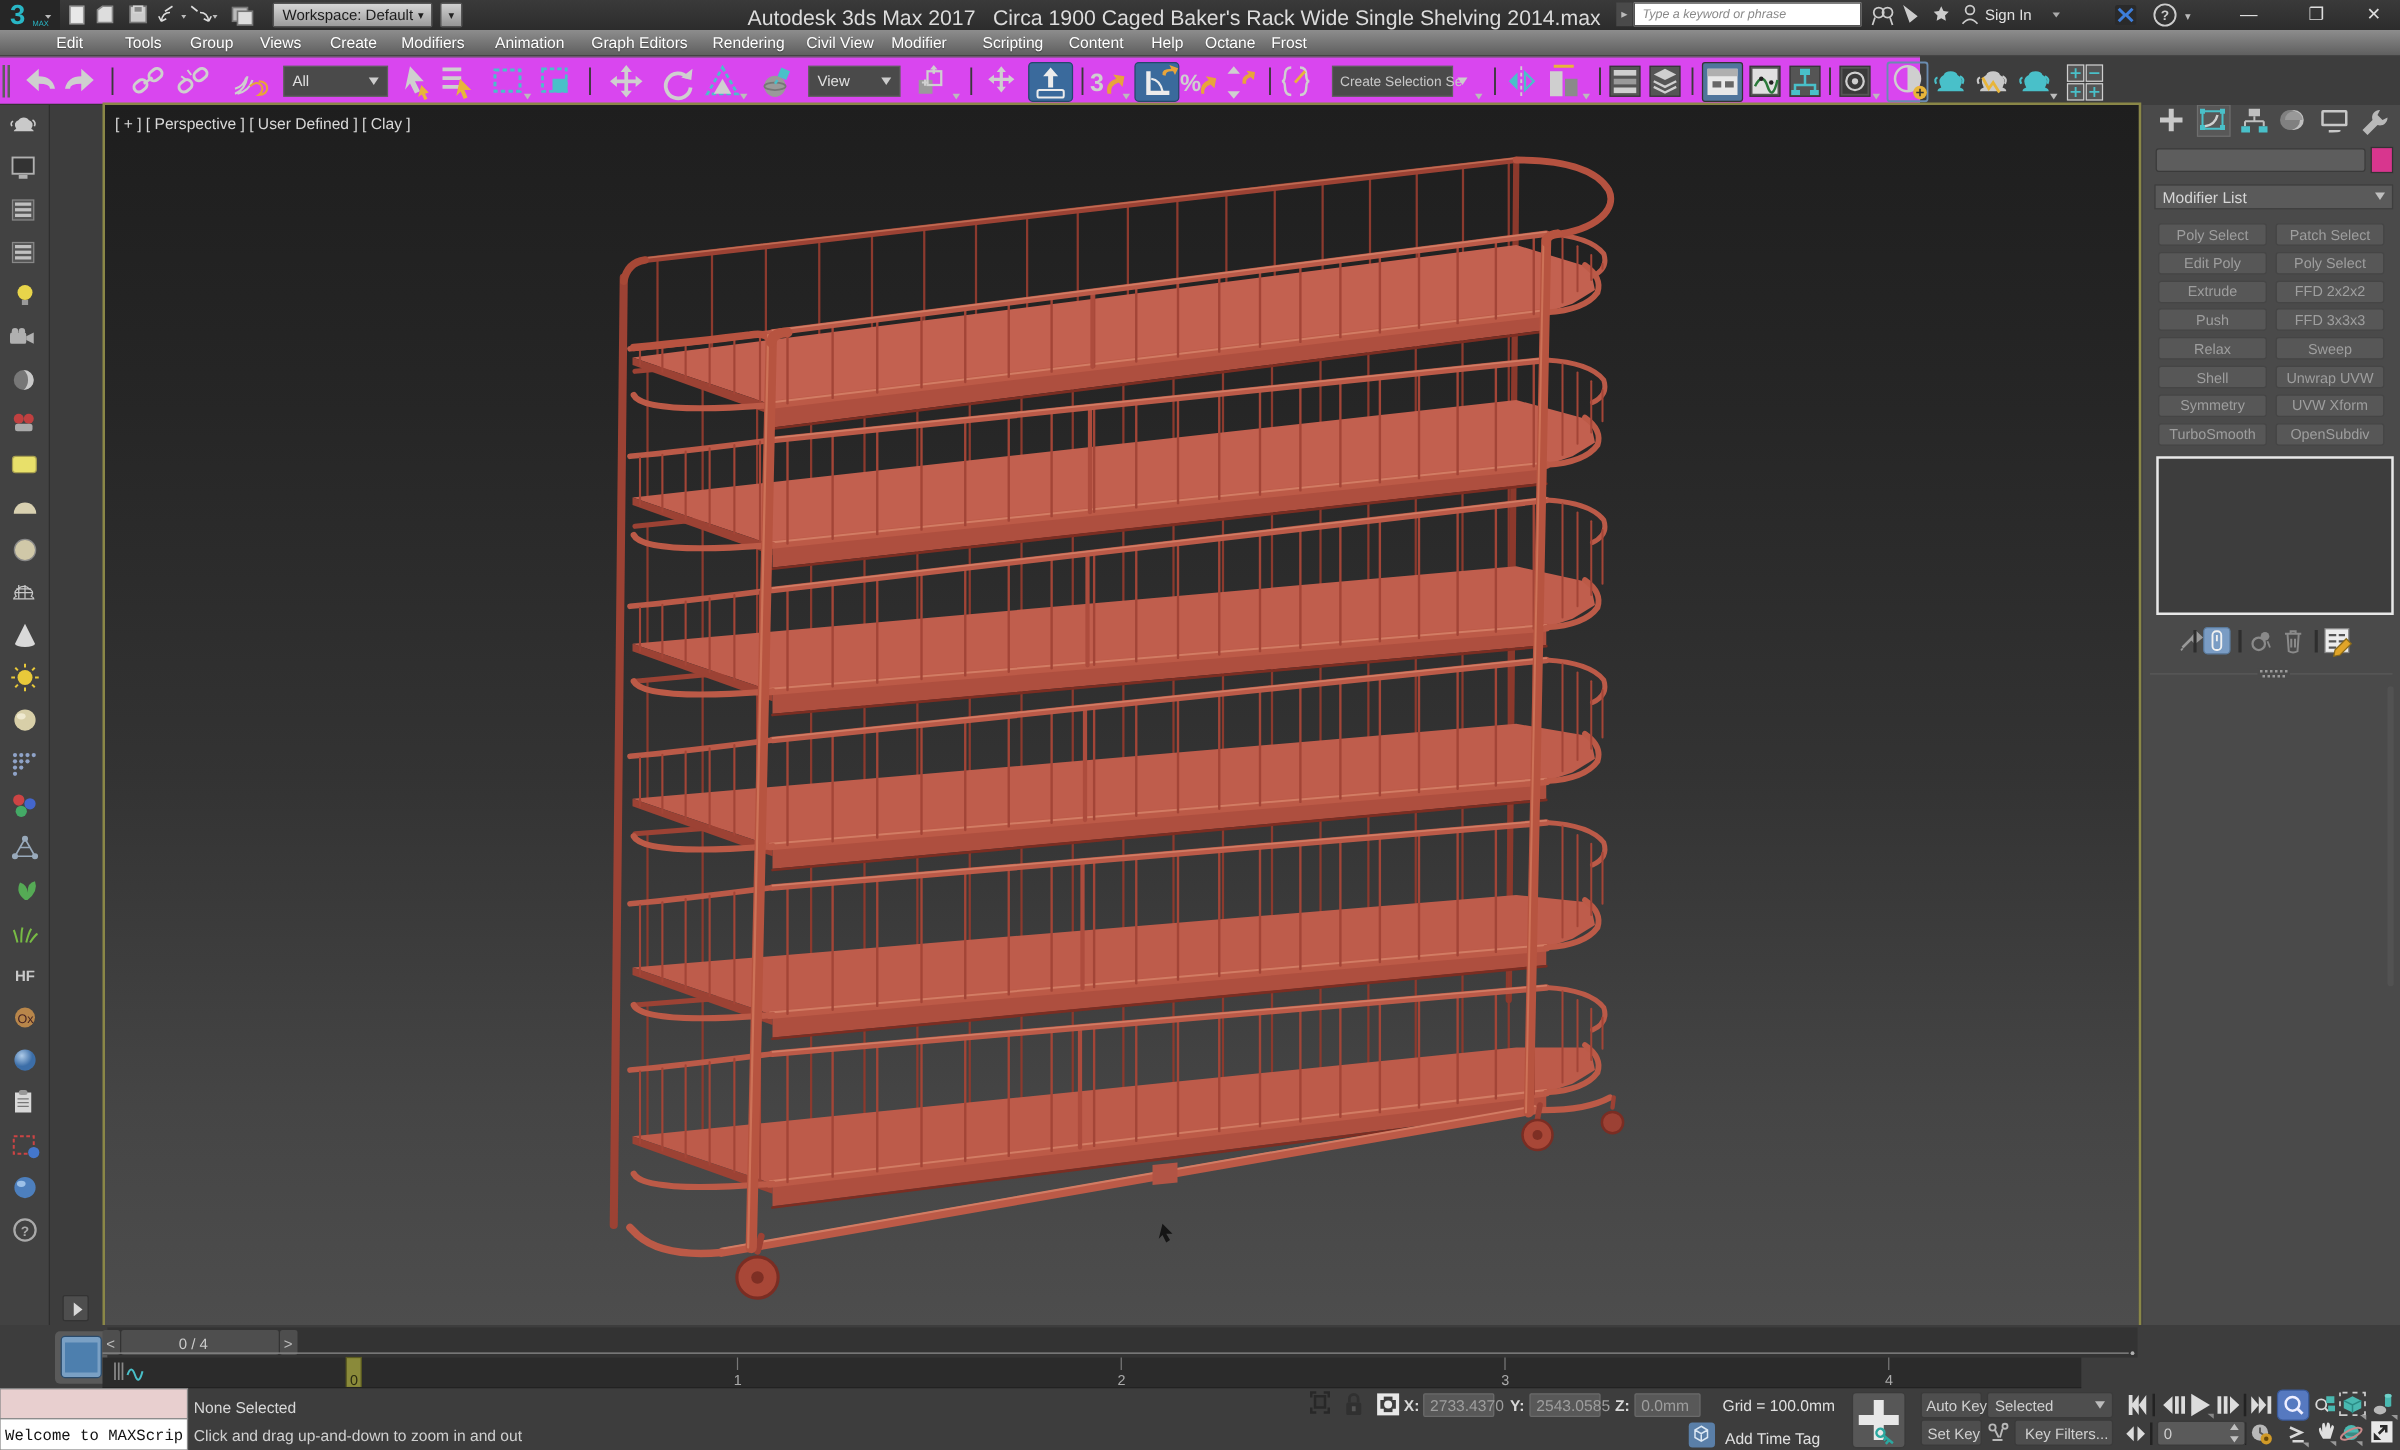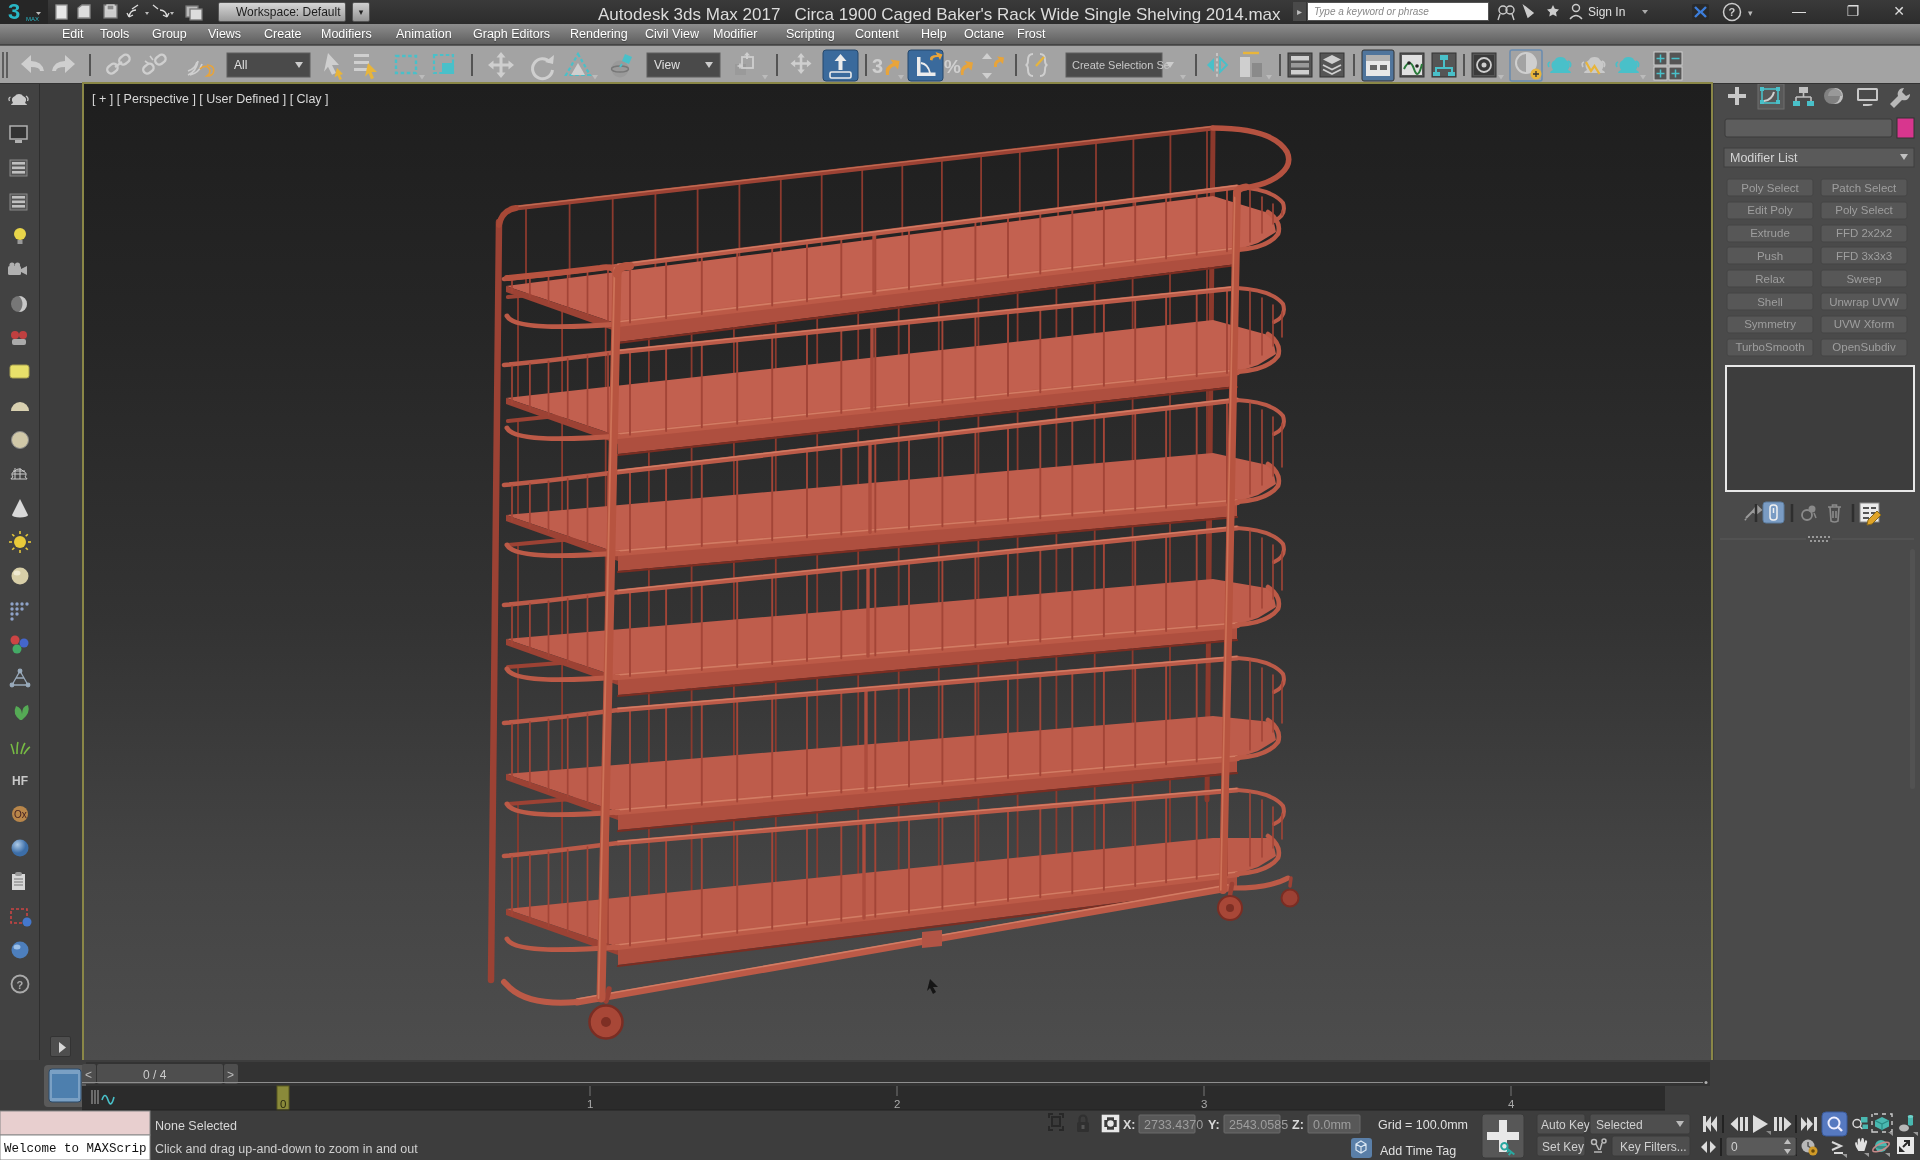--- a/index.html
+++ b/index.html
@@ -1,24 +1,24 @@
 <!DOCTYPE html>
 <html><head><meta charset="utf-8"><style>
 *{margin:0;padding:0;box-sizing:border-box}
 html,body{width:1920px;height:1160px;overflow:hidden;background:#3d3d3d;font-family:"Liberation Sans",sans-serif}
 .abs{position:absolute}
 #titlebar{position:absolute;left:0;top:0;width:1920px;height:24px;background:linear-gradient(#3a3a3a,#2c2c2c)}
 #logo{position:absolute;left:0;top:0;width:48px;height:24px;background:#262626}
 #qat{position:absolute;left:48px;top:0;height:24px;display:flex;align-items:center;color:#c8c8c8}
-#wsbox{position:absolute;left:218px;top:2px;width:128px;height:20px;background:linear-gradient(#d6d6d6,#9b9b9b);border:1px solid #555;border-radius:2px;color:#1c1c1c;font-size:12px;line-height:18px;padding-left:17px}
+#wsbox{position:absolute;left:218px;top:2px;width:128px;height:20px;background:linear-gradient(#d6d6d6,#9b9b9b);border:1px solid #555;border-radius:2px;color:#1c1c1c;font-size:12px;line-height:18px;padding-left:7px}
 #title{position:absolute;left:598px;top:5px;width:800px;color:#dcdcdc;font-size:17px;white-space:nowrap}
 #search{position:absolute;left:1307px;top:2px;width:182px;height:19px;background:#fff;border:1px solid #555;font-style:italic;color:#888;font-size:10px;line-height:17px;padding-left:6px}
 #menubar{position:absolute;left:0;top:24px;width:1920px;height:21px;background:linear-gradient(#8d8d8d,#5f5f5f);border-bottom:1px solid #444}
 #menubar span{color:#fff;font-size:12.5px;position:absolute;top:3px;text-shadow:0 1px 1px rgba(0,0,0,.4)}
-#toolbar{position:absolute;left:0;top:45px;width:1920px;height:39px;background:#a3a3a3;border-top:1px solid #5a5a5a;border-bottom:1px solid #333}
+#toolbar{position:absolute;left:0;top:45px;width:1536px;height:39px;background:#d946ef;border-top:1px solid #5a5a5a;border-bottom:1px solid #333}
 #lefttool{position:absolute;left:0;top:84px;width:40px;height:1076px;background:#424242;border-right:1px solid #2e2e2e}
 #viewport{position:absolute;left:82px;top:82px;width:1631px;height:981px;border:2px solid #8a8747;background:linear-gradient(#1e1e1e 0%,#262626 25%,#333333 55%,#454545 82%,#4d4d4d 100%)}
 #vplabel{position:absolute;left:8px;top:8px;color:#d8d8d8;font-size:12.5px}
 #vpstats{position:absolute;left:12px;top:38px;color:#d9c05f;font-size:12px;line-height:15.5px}
 #rightpanel{position:absolute;left:1714px;top:84px;width:248px;height:1076px;background:#4a4a4a}
 #botzone{position:absolute;left:0;top:1060px;width:1920px;height:100px;background:#3d3d3d}
 .winbtn{position:absolute;top:0;width:46px;height:24px;color:#ddd;text-align:center;line-height:22px;font-size:14px}
 </style></head><body>
 <div id="titlebar">
  <div id="logo"><svg width="48" height="24">
@@ -66,21 +66,21 @@
       </g>
   <circle cx="238" cy="11" r="8.5" fill="none" stroke="#ccc" stroke-width="1.5"></circle>
       <text x="234.5" y="15" fill="#ccc" font-size="11" font-weight="bold">?</text>
  </svg>
  <div class="abs" style="left:1748px;top:8px;width:8px;height:8px;color:#bbb;font-size:9px">▾</div>
  <div class="winbtn" style="left:1776px">—</div>
  <div class="winbtn" style="left:1830px">❐</div>
  <div class="winbtn" style="left:1876px">✕</div>
 </div>
 <div id="menubar">
-    <span style="left:62px">Edit</span>
+    <span style="left:45px">Edit</span>
     <span style="left:100px">Tools</span>
     <span style="left:152px">Group</span>
     <span style="left:208px">Views</span>
     <span style="left:264px">Create</span>
     <span style="left:321px">Modifiers</span>
     <span style="left:396px">Animation</span>
     <span style="left:473px">Graph Editors</span>
     <span style="left:570px">Rendering</span>
     <span style="left:645px">Civil View</span>
     <span style="left:713px">Modifier</span>

